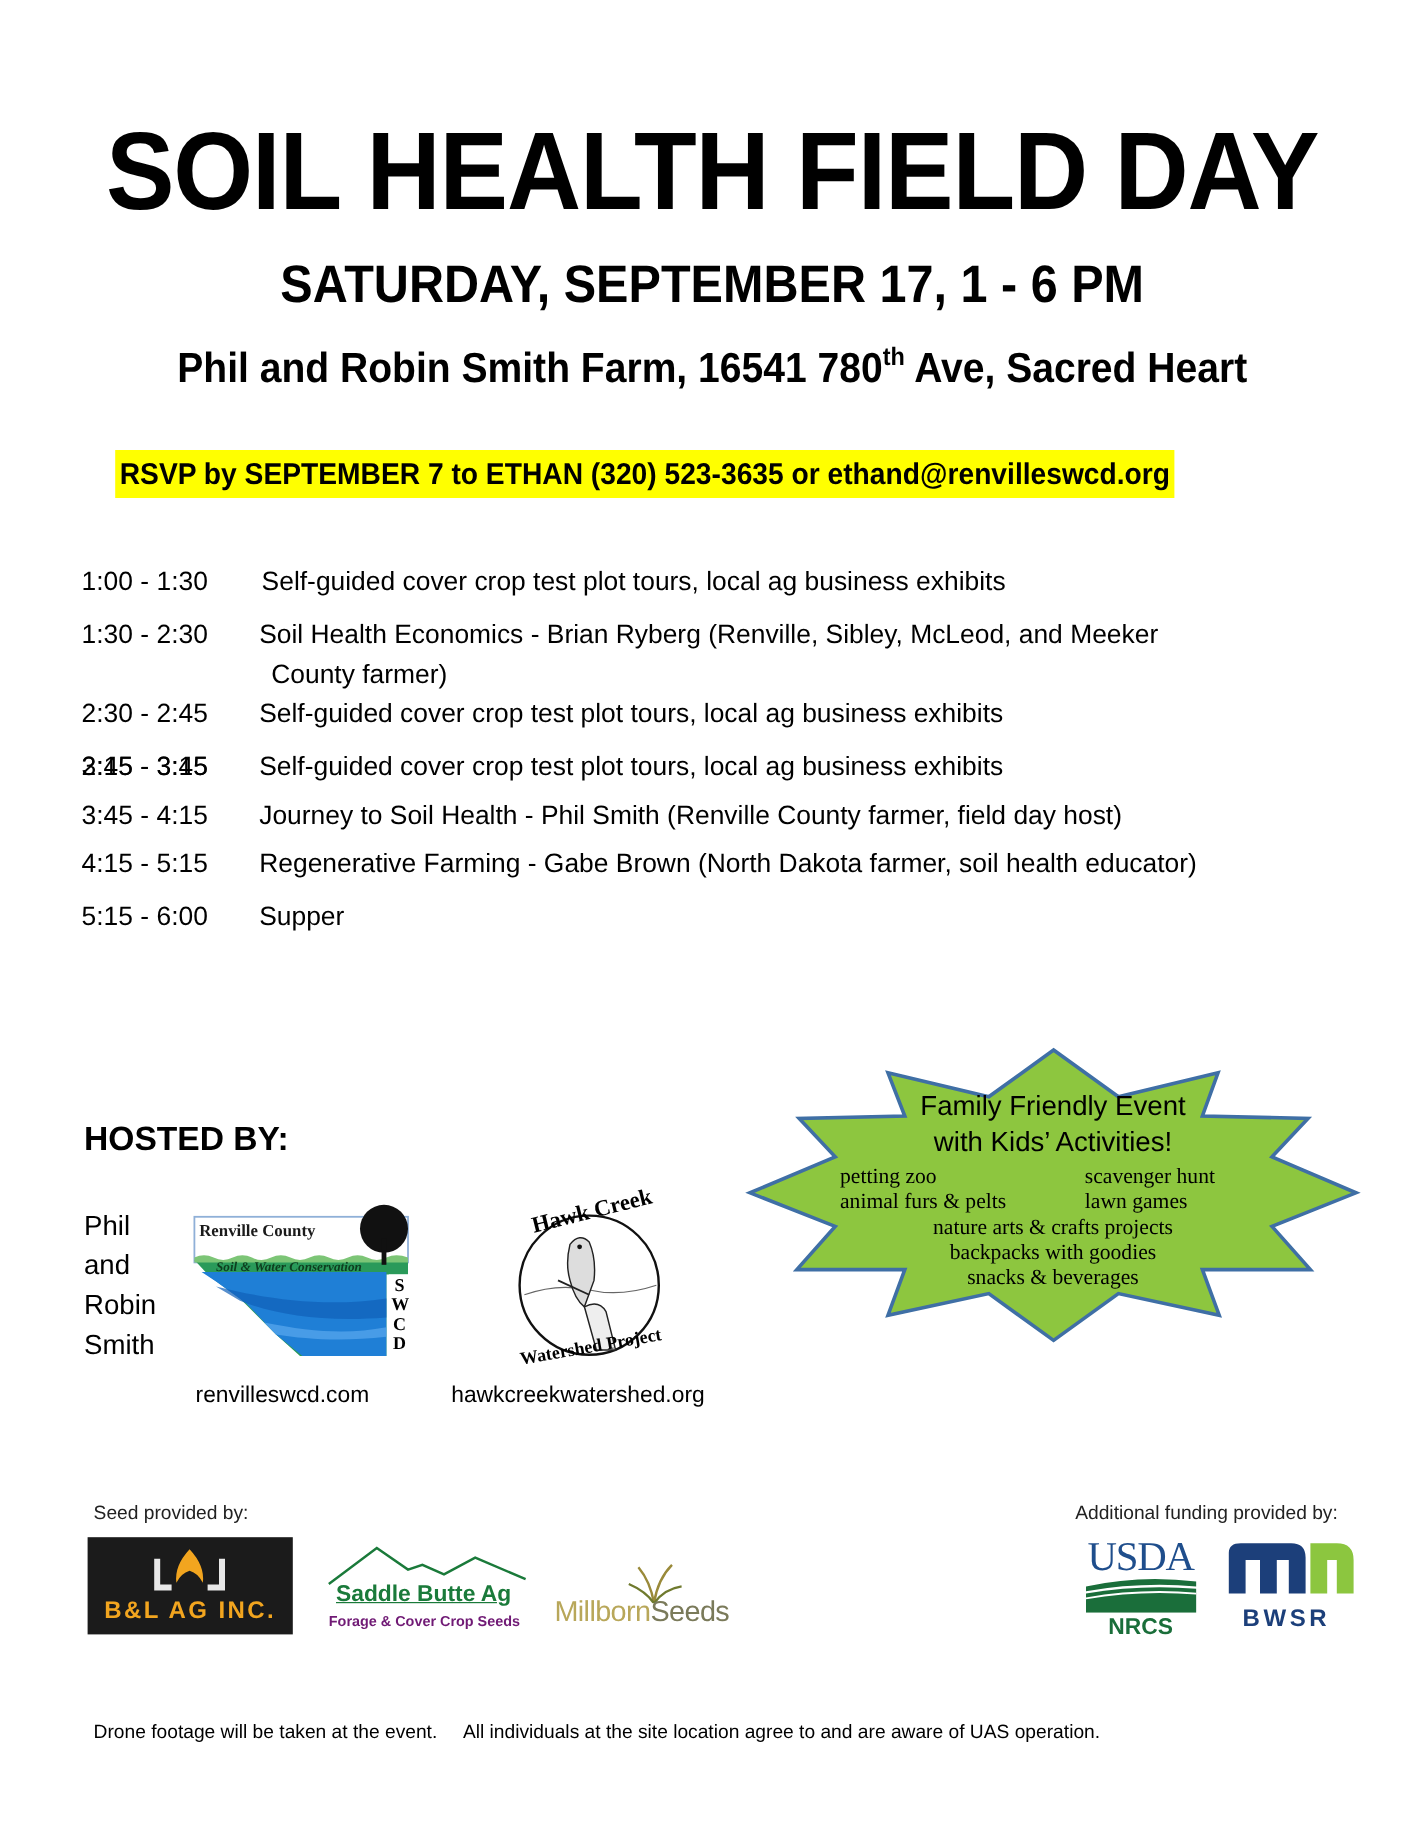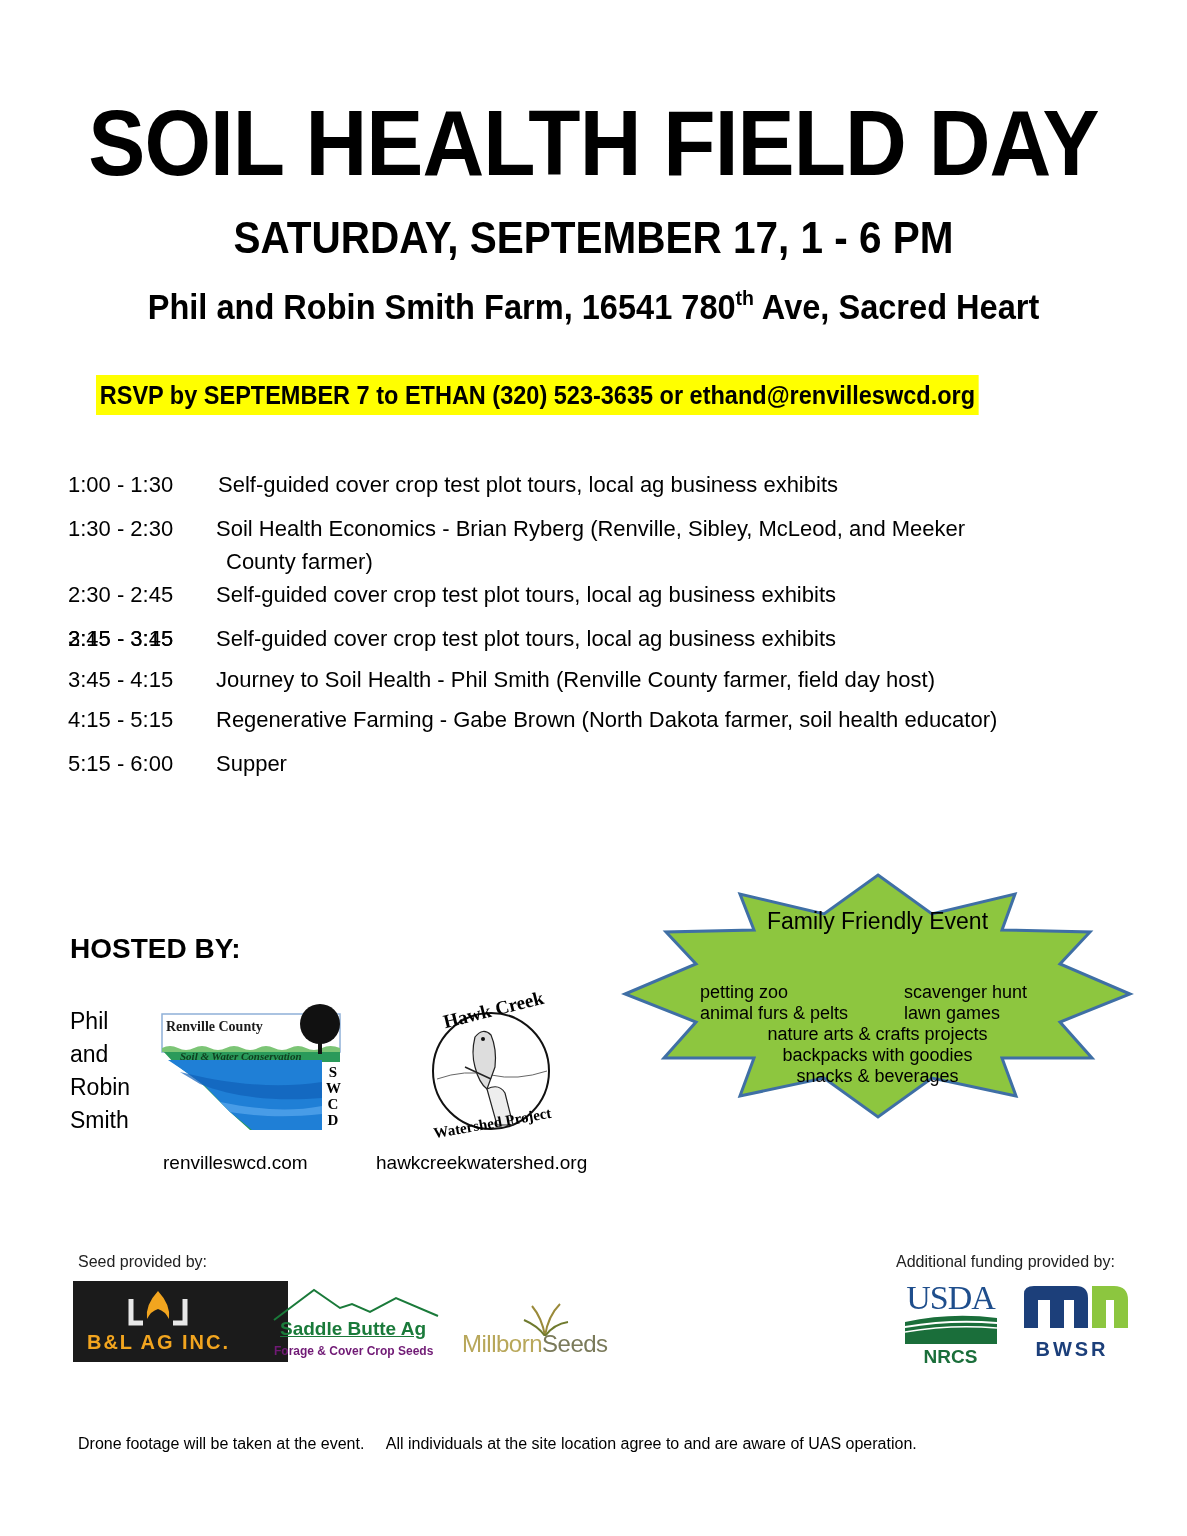--- a/index.html
+++ b/index.html
@@ -39,22 +39,22 @@
   }
   .host-names { left: 70px; top: 1005px; font-size: 23px; line-height: 33px; width: 80px; }
   .url { font-size: 19px; line-height: 24px; }
   .star-wrap { left: 620px; top: 872px; width: 515px; height: 248px; }
   .star-wrap svg { position: absolute; left: 0; top: 0; }
   .star-head {
     position: absolute; left: 0; width: 515px; top: 34px; text-align: center;
     font-size: 23px; line-height: 30px;
   }
   .star-items {
-    position: absolute; left: 0; width: 515px; top: 110px;
-    font-family: Liberation Sans, sans-serif; font-size: 18px; line-height: 21px;
+    position: absolute; left: 0; width: 515px; top: 98px;
+    font-family: Liberation Serif, serif; font-size: 18px; line-height: 21px;
   }
   .star-items .two { position: relative; height: 21px; }
   .star-items .two span { position: absolute; }
   .star-items .center { text-align: center; }
   .section-label { font-size: 16px; line-height: 20px; color: #222; }
   .footer { left: 78px; top: 1433px; font-size: 16px; line-height: 22px; white-space: pre; }
 </style>
 </head>
 <body>
 
@@ -147,39 +147,40 @@
   <div class="abs" style="left:0; top:118px; width:135px; text-align:center; font-family:'Liberation Serif',serif; font-weight:bold; font-size:15px; transform:rotate(-10deg);">Watershed Project</div>
 </div>
 <div class="abs url" style="left:376px; top:1151px;">hawkcreekwatershed.org</div>
 
 <div class="abs star-wrap">
   <svg width="515" height="248" viewBox="0 0 515 248">
     <polygon points="258,3 312,42 395,22 382,58 470,60 440,92 510,122 440,150 472,186 382,186 396,224 312,206 258,245 204,206 120,224 134,186 44,186 76,150 5,122 76,92 46,60 134,58 120,22 204,42" fill="#8dc63f" stroke="#3f6fa5" stroke-width="3" stroke-linejoin="miter"></polygon>
   </svg>
   <div class="star-head">
     <div>Family Friendly Event</div>
+    <div>with Kids’ Activities!</div>
   </div>
   <div class="star-items">
     <div class="two">
         <span style="left:80px">petting zoo</span>
         <span style="left:284px">scavenger hunt</span>
       </div>
     <div class="two">
         <span style="left:80px">animal furs &amp; pelts</span>
         <span style="left:284px">lawn games</span>
       </div>
     <div class="center">nature arts &amp; crafts projects</div>
     <div class="center">backpacks with goodies</div>
     <div class="center">snacks &amp; beverages</div>
   </div>
 </div>
 
 <div class="abs section-label" style="left:78px; top:1252px;">Seed provided by:</div>
 
-<div class="abs" style="left:73px; top:1281px; width:171px; height:81px; background:#1b1b1b;padding-left:44px;">
+<div class="abs" style="left:73px; top:1281px; width:171px; height:81px; background:#1b1b1b;">
   <svg class="abs" style="left:52px; top:8px;" width="66" height="40" viewBox="0 0 66 40">
     <path d="M6 10 L6 34 L18 34" fill="none" stroke="#e8e8e8" stroke-width="5"></path>
     <path d="M60 10 L60 34 L48 34" fill="none" stroke="#e8e8e8" stroke-width="5"></path>
     <path d="M33 2 Q20 16 22 30 Q26 22 33 20 Q40 22 44 30 Q46 16 33 2 Z" fill="#f2a51f"></path>
   </svg>
   <div class="abs" style="left:0; width:171px; top:50px; text-align:center; color:#f2a51f; font-weight:bold; font-size:20px; letter-spacing:2px;">B&amp;L AG INC.</div>
 </div>
 
 <div class="abs" style="left:270px; top:1286px; width:172px; height:78px;">
   <svg class="abs" style="left:0; top:0;" width="172" height="36" viewBox="0 0 172 36">

